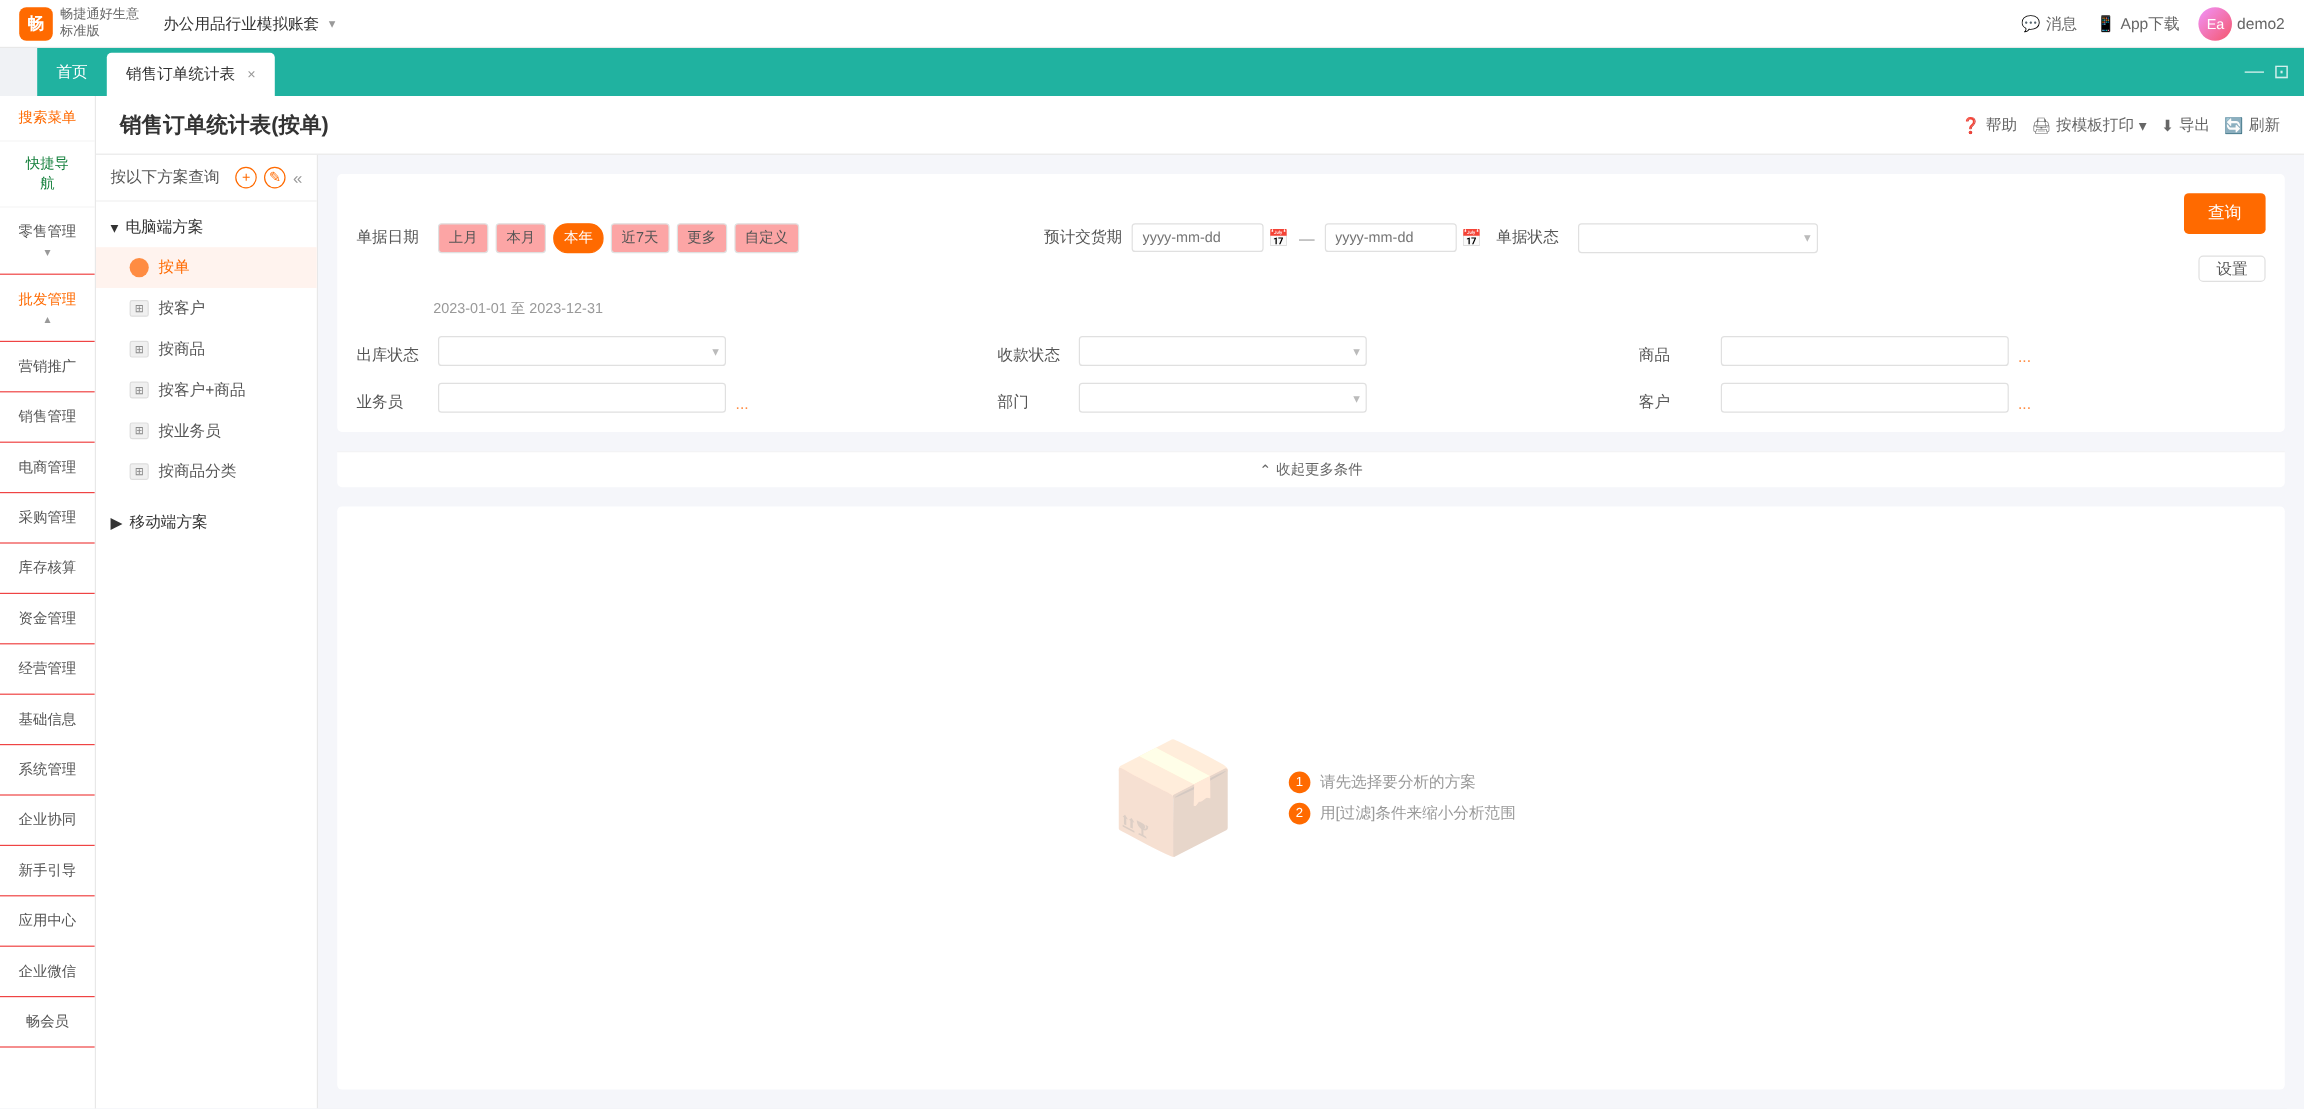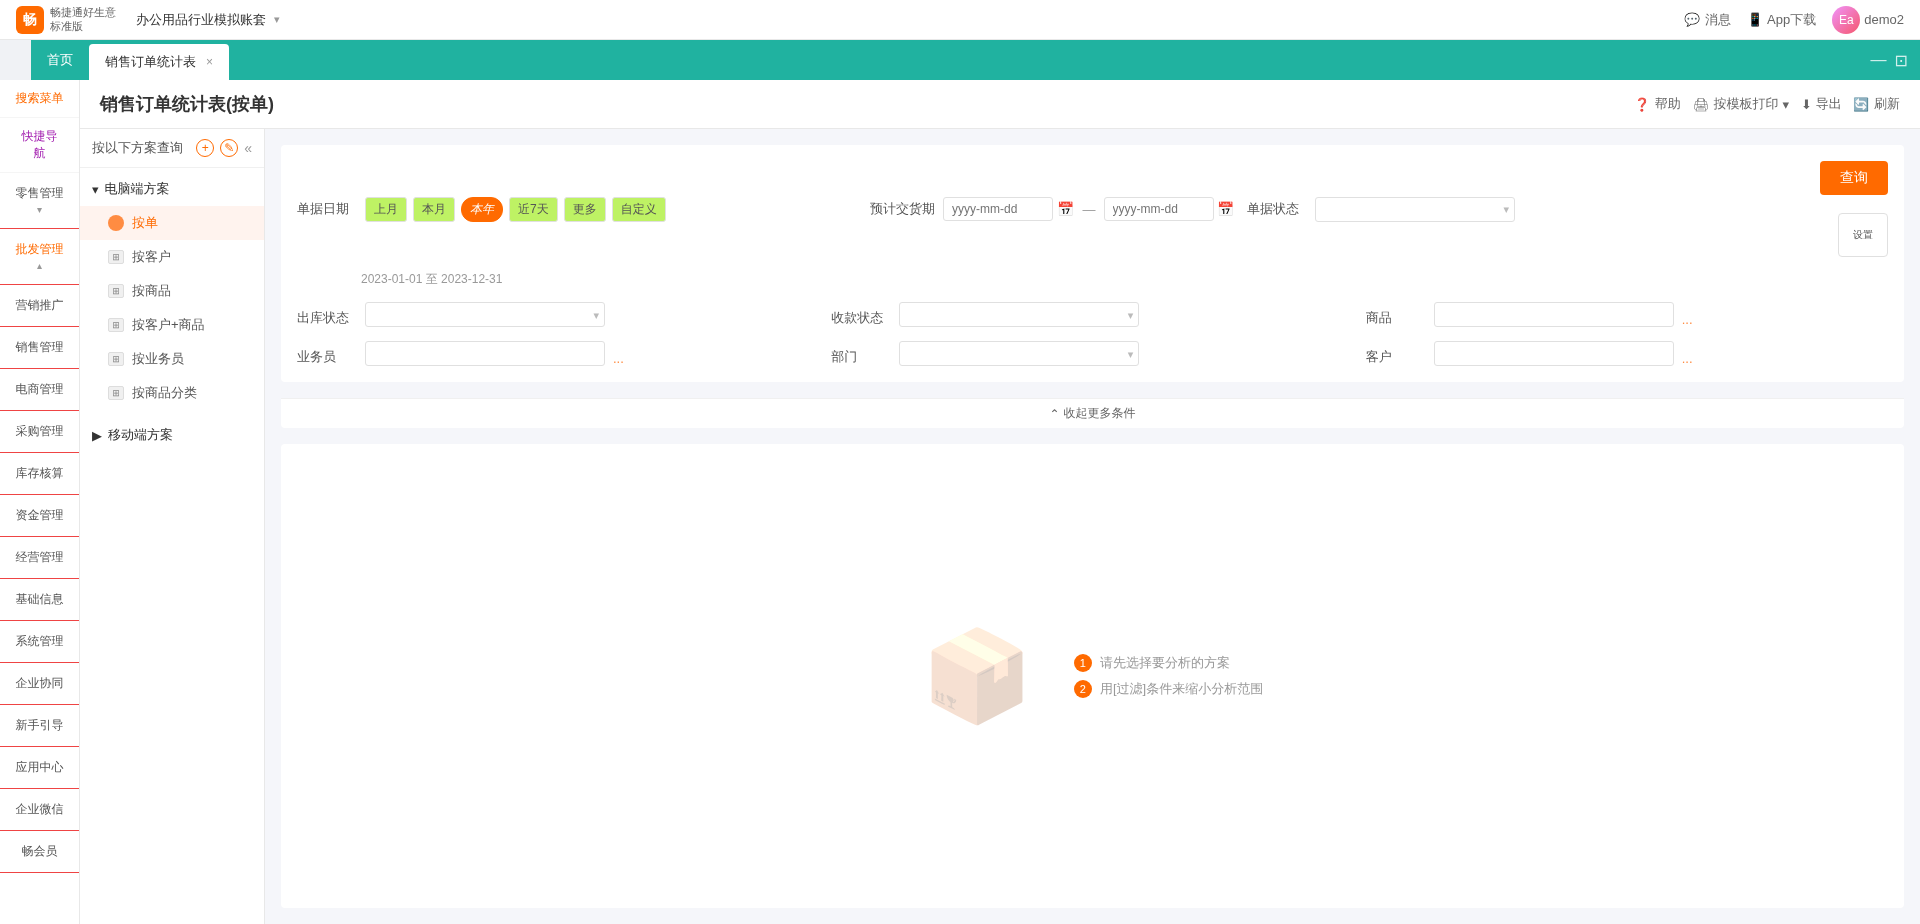--- a/index.html
+++ b/index.html
@@ -28,21 +28,21 @@
 
     
     .main-layout { display: flex; flex: 1; overflow: hidden; }
 
     
     .sidebar { width: 80px; background: #fff; border-right: 1px solid #e8e8e8; display: flex; flex-direction: column; flex-shrink: 0; overflow-y: auto; }
     .sidebar-item { padding: 12px 4px; text-align: center; cursor: pointer; font-size: 12px; color: #555; border-bottom: 1px solid #ef4444; position: relative; }
     .sidebar-item.active { color: #ff6a00; }
     .sidebar-item .arrow { font-size: 10px; color: #999; }
     .sidebar-search { padding: 10px 8px; font-size: 12px; color: #ff6a00; text-align: center; border-bottom: 1px solid #f5f5f5; cursor: pointer; }
-    .sidebar-nav { padding: 10px 19px; font-size: 12px; color: #a21caf; text-align: center; border-bottom: 1px solid #f5f5f5; cursor: pointer; }
+    .sidebar-nav { padding: 10px 19px; font-size: 12px; color: #15803d; text-align: center; border-bottom: 1px solid #f5f5f5; cursor: pointer; }
 
     
     .content-area { flex: 1; display: flex; flex-direction: column; overflow: hidden; background: #f5f6fa; }
 
     
     .page-header { background: #fff; padding: 12px 20px; display: flex; align-items: center; justify-content: space-between; border-bottom: 1px solid #e8e8e8; flex-shrink: 0; }
     .page-title { font-size: 18px; font-weight: 600; color: #333; }
     .page-header-actions { display: flex; align-items: center; gap: 12px; }
     .header-action-btn { display: flex; align-items: center; gap: 4px; font-size: 13px; color: #666; cursor: pointer; }
 
@@ -66,35 +66,35 @@
 
     
     .right-panel { flex: 1; display: flex; flex-direction: column; overflow: hidden; padding: 16px; gap: 0; }
 
     
     .filter-section { background: #fff; border-radius: 4px; padding: 16px; margin-bottom: 16px; flex-shrink: 0; }
     .filter-row { display: flex; align-items: center; gap: 12px; margin-bottom: 14px; flex-wrap: wrap; }
     .filter-row:last-child { margin-bottom: 0; }
     .filter-label { font-size: 13px; color: #555; white-space: nowrap; flex-shrink: 0; min-width: 60px; }
     .filter-date-group { display: flex; align-items: center; gap: 6px; }
-    .date-btn { padding: 3px 8px; border: 1px solid #e0e0e0; border-radius: 3px; background: #bef264; font-size: 12px; color: #555; cursor: pointer; }
-    .date-btn.active { background: #ff6a00; color: #fff; border-color: #ff6a00; border-radius: 12px; font-style: italic; }
+    .date-btn { padding: 3px 8px; border: 1px solid #e0e0e0; border-radius: 3px; background: #fca5a5; font-size: 12px; color: #555; cursor: pointer; }
+    .date-btn.active { background: #ff6a00; color: #fff; border-color: #ff6a00; border-radius: 12px; }
     .filter-date-input { display: flex; align-items: center; gap: 4px; }
     .date-input-field { border: 1px solid #e0e0e0; border-radius: 3px; padding: 4px 8px; font-size: 12px; color: #bbb; width: 110px; }
     .date-separator { color: #999; }
     .calendar-icon { color: #ff8c42; cursor: pointer; font-size: 14px; }
     .filter-select { border: 1px solid #e0e0e0; border-radius: 3px; padding: 4px 24px 4px 8px; font-size: 13px; color: #555; background: #fff; appearance: none; cursor: pointer; min-width: 160px; position: relative; }
     .filter-select-wrap { position: relative; display: inline-block; min-width: 160px; }
     .filter-select-wrap .chevron { position: absolute; right: 6px; top: 50%; transform: translateY(-50%); color: #bbb; font-size: 11px; pointer-events: none; }
     .filter-input { border: 1px solid #e0e0e0; border-radius: 3px; padding: 4px 8px; font-size: 13px; color: #555; min-width: 160px; }
     .filter-col { display: flex; align-items: flex-end; gap: 8px; flex: 1; min-width: 320px; }
     .ellipsis-btn { color: #ff8c42; cursor: pointer; font-size: 13px; border: none; background: none; }
 
     .action-btn-primary { background: #ff6a00; color: #fff; border: none; border-radius: 4px; padding: 8px 20px; font-size: 14px; cursor: pointer; }
-    .action-btn-secondary { background: #fff; color: #555; border: 1px solid #e0e0e0; border-radius: 4px; padding: 14px 14px; font-size: 10px; cursor: pointer; }
+    .action-btn-secondary { background: #fff; color: #555; border: 1px solid #e0e0e0; border-radius: 4px; padding: 1px 14px; font-size: 13px; cursor: pointer; }
     .action-buttons { display: flex; flex-direction: column; gap: 18px; align-items: flex-end; flex-shrink: 0; }
 
     
     .empty-section { flex: 1; background: #fff; border-radius: 4px; display: flex; flex-direction: column; align-items: center; justify-content: center; gap: 16px; }
     .empty-hints { display: flex; flex-direction: column; gap: 8px; }
     .empty-hint { display: flex; align-items: center; gap: 8px; font-size: 13px; color: #999; }
     .hint-num { width: 18px; height: 18px; border-radius: 50%; background: #ff6a00; color: #fff; font-size: 11px; display: flex; align-items: center; justify-content: center; flex-shrink: 0; }
 
     
     .section-divider { background: #fff; border-top: 1px solid #f0f0f0; display: flex; justify-content: center; padding: 6px 0; margin-bottom: 16px; border-radius: 0 0 4px 4px; flex-shrink: 0; cursor: pointer; }

